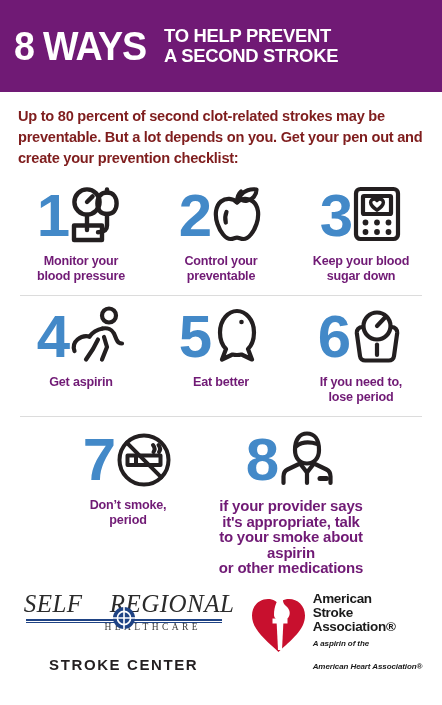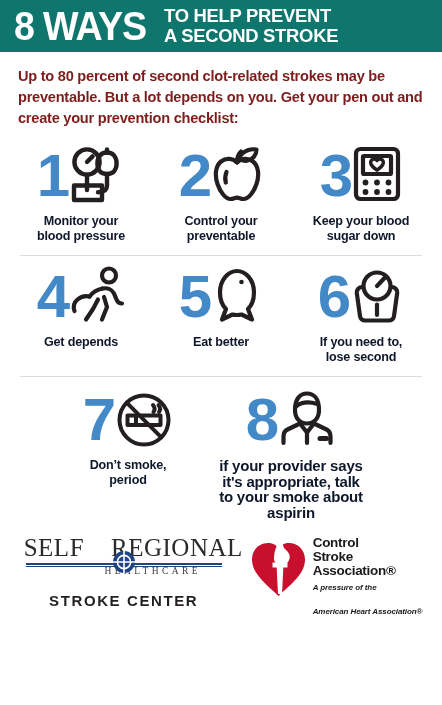--- a/index.html
+++ b/index.html
@@ -5,21 +5,21 @@
   html,body{margin:0;padding:0;}
   body{
     width:442px;height:705px;background:#ffffff;
     font-family:"Liberation Sans",sans-serif;
     color:#231f20;overflow:hidden;
   }
   .page{position:relative;width:442px;height:705px;}
 
   
   .header{
-    background:#0f766e;height:52px;width:100%;
+    background:#701a75;height:92px;width:100%;
     display:flex;align-items:center;padding:0 14px;box-sizing:border-box;
   }
   .hdr-big{
     color:#ffffff;font-weight:bold;font-size:40px;line-height:40px;
     letter-spacing:-1.2px;margin-right:10px;white-space:nowrap;
     transform:scaleX(0.94);transform-origin:left center;
   }
   .hdr-small{
     color:#ffffff;font-weight:bold;font-size:19px;line-height:20px;
     letter-spacing:-0.3px;white-space:nowrap;
@@ -42,52 +42,52 @@
   }
   .cell-wide{width:186px;}
   .numrow{display:flex;align-items:center;justify-content:center;height:66px;}
   .num{
     color:#4389c8;font-weight:bold;font-size:60px;line-height:60px;
     letter-spacing:-2px;
   }
   .icon{margin-left:1px;display:block;}
   .cap{
     margin-top:5px;text-align:center;font-size:12.6px;line-height:15px;
-    font-weight:bold;color:#0f172a;letter-spacing:-0.2px;
+    font-weight:bold;color:#701a75;letter-spacing:-0.2px;
   }
   .cap-8{font-size:15px;line-height:15.5px;}
 
   .divider{
     height:1px;background:#dcdcdc;margin:11px 20px 0 20px;
   }
 
   
   .logos{
     display:flex;align-items:flex-start;justify-content:center;
     margin-top:14px;gap:22px;
   }
   .srh{width:208px;display:flex;flex-direction:column;align-items:center;}
   .srh-word{
-    position:relative;width:200px;height:30px;
+    position:relative;width:200px;height:30px;font-style:italic;
   }
   .srh-text{
     font-family:"Liberation Serif",serif;font-size:25px;line-height:28px;
     color:#2b2b2b;letter-spacing:0.5px;text-align:center;white-space:nowrap;
   }
   .srh-rule{height:2px;background:#1f4384;width:196px;margin:1px auto 0 auto;}
   .srh-rule2{height:1px;background:#1f4384;width:196px;margin:1px auto 0 auto;}
   .srh-sub{
     font-family:"Liberation Serif",serif;font-size:9.5px;letter-spacing:3.4px;
     color:#3a3a3a;text-align:center;margin-top:2px;padding-left:58px;
   }
   .srh-mark{
     position:absolute;left:88px;top:16px;width:24px;height:24px;
   }
   .stroke-center{
-    margin-top:16px;font-size:15px;font-weight:bold;letter-spacing:1.6px;
+    margin-top:24px;font-size:15px;font-weight:bold;letter-spacing:1.6px;
     color:#231f20;text-align:center;
   }
   .asa{display:flex;align-items:flex-start;gap:7px;padding-top:2px;}
   .asa-txt{display:flex;flex-direction:column;}
   .asa-name{
     font-size:13.5px;font-weight:bold;line-height:14px;color:#1a1a1a;
     letter-spacing:-0.3px;
   }
   .asa-sub{
     font-size:8px;font-weight:bold;font-style:italic;line-height:9.5px;
@@ -197,21 +197,21 @@
               <path d="M33.5 22.5 C28 23.5 23.5 26.5 20.5 30.5"></path>
               <path d="M33.5 22.5 C38.5 21.5 43 23.5 45 27.5 L47.5 33.5 C48.5 36 51 37.5 53 37.5"></path>
               <path d="M20.5 30.5 C16.5 29.5 12 30.5 8.5 33.5 C5 36.5 4 41 5.5 45"></path>
               <path d="M29 33.5 L24 43 L17 53.5"></path>
               <path d="M35 31 L38 41 L33 53.5"></path>
             </g>
           </svg>
         </span>
       </div>
       <div class="cap">
-        <div>Get depends</div>
+        <div>Get aspirin</div>
       </div>
     </div>
 
     <div class="cell">
       <div class="numrow">
         <span class="num">5</span>
         <span class="icon">
           <svg width="52" height="58" viewBox="0 0 52 58">
             <g fill="none" stroke="#231f20" stroke-width="4.2" stroke-linecap="round" stroke-linejoin="round">
               <path d="M26 5 C34.5 5 43 13.5 43 26.5 C43 34 40.5 39.5 37 43 L41 53.5 L30.5 48.5 C29 48.9 27.5 49 26 49 C24.5 49 23 48.9 21.5 48.5 L11 53.5 L15 43 C11.5 39.5 9 34 9 26.5 C9 13.5 17.5 5 26 5 Z"></path>
@@ -234,21 +234,21 @@
               <path d="M12.5 21 C9 21 6.5 23.5 6.8 27 L10 50 C10.3 52.8 12.5 54.5 15.2 54.5 L38.8 54.5 C41.5 54.5 43.7 52.8 44 50 L47.2 27 C47.5 23.5 45 21 41.5 21"></path>
               <circle cx="27" cy="20" r="13.5" fill="#ffffff"></circle>
               <path d="M27 20 L35 11.5"></path>
               <path d="M27 38.5 L27 49"></path>
             </g>
           </svg>
         </span>
       </div>
       <div class="cap">
         <div>If you need to,</div>
-        <div>lose second</div>
+        <div>lose period</div>
       </div>
     </div>
 
   </div>
 
   <div class="divider"></div>
 
   <div class="row row-3">
 
     <div class="cell">
@@ -287,20 +287,21 @@
               <path d="M29 43.5 L29 54"></path>
               <path d="M42 49.5 L48.5 49.5" stroke-width="5"></path>
             </g>
           </svg>
         </span>
       </div>
       <div class="cap cap-8">
         <div>if your provider says</div>
         <div>it's appropriate, talk</div>
         <div>to your smoke about aspirin</div>
+        <div>or other medications</div>
       </div>
     </div>
 
   </div>
 
   <div class="logos">
 
     <div class="srh">
       <div class="srh-word">
         <div class="srh-text">
@@ -325,23 +326,23 @@
     <div class="asa">
       <span>
         <svg width="56" height="62" viewBox="0 0 56 62">
           <path d="M28.5 60 C16 48 2 38 2 23.5 C2 13.5 9.5 7 18 7 C23.5 7 27 9.5 28.5 12.5 C30 9.5 33.5 7 39 7 C47.5 7 55 13.5 55 23.5 C55 38 41 48 28.5 60 Z" fill="#c8102e"></path>
           <path d="M24 23 C24 14 27 7 33.5 2 C32 8 33 11.5 36 14 C40 17.5 41 22 38 26 C36 28.5 33 29.5 30 29 C27 28.5 24 26 24 23 Z" fill="#ffffff"></path>
           <path d="M26.5 28 L33.5 28 L32 58 L28 58 Z" fill="#ffffff"></path>
           <path d="M22.5 26.5 L37.5 26.5 L37.5 31.5 L22.5 31.5 Z" fill="#ffffff"></path>
         </svg>
       </span>
       <span class="asa-txt">
-        <span class="asa-name">Control</span>
+        <span class="asa-name">American</span>
         <span class="asa-name">Stroke</span>
         <span class="asa-name">Association®</span>
-        <span class="asa-sub">A pressure of the</span>
+        <span class="asa-sub">A aspirin of the</span>
         <span class="asa-sub" style="margin-top:14px">American Heart Association®</span>
       </span>
     </div>
 
   </div>
 
 </div>
 
 </body></html>

